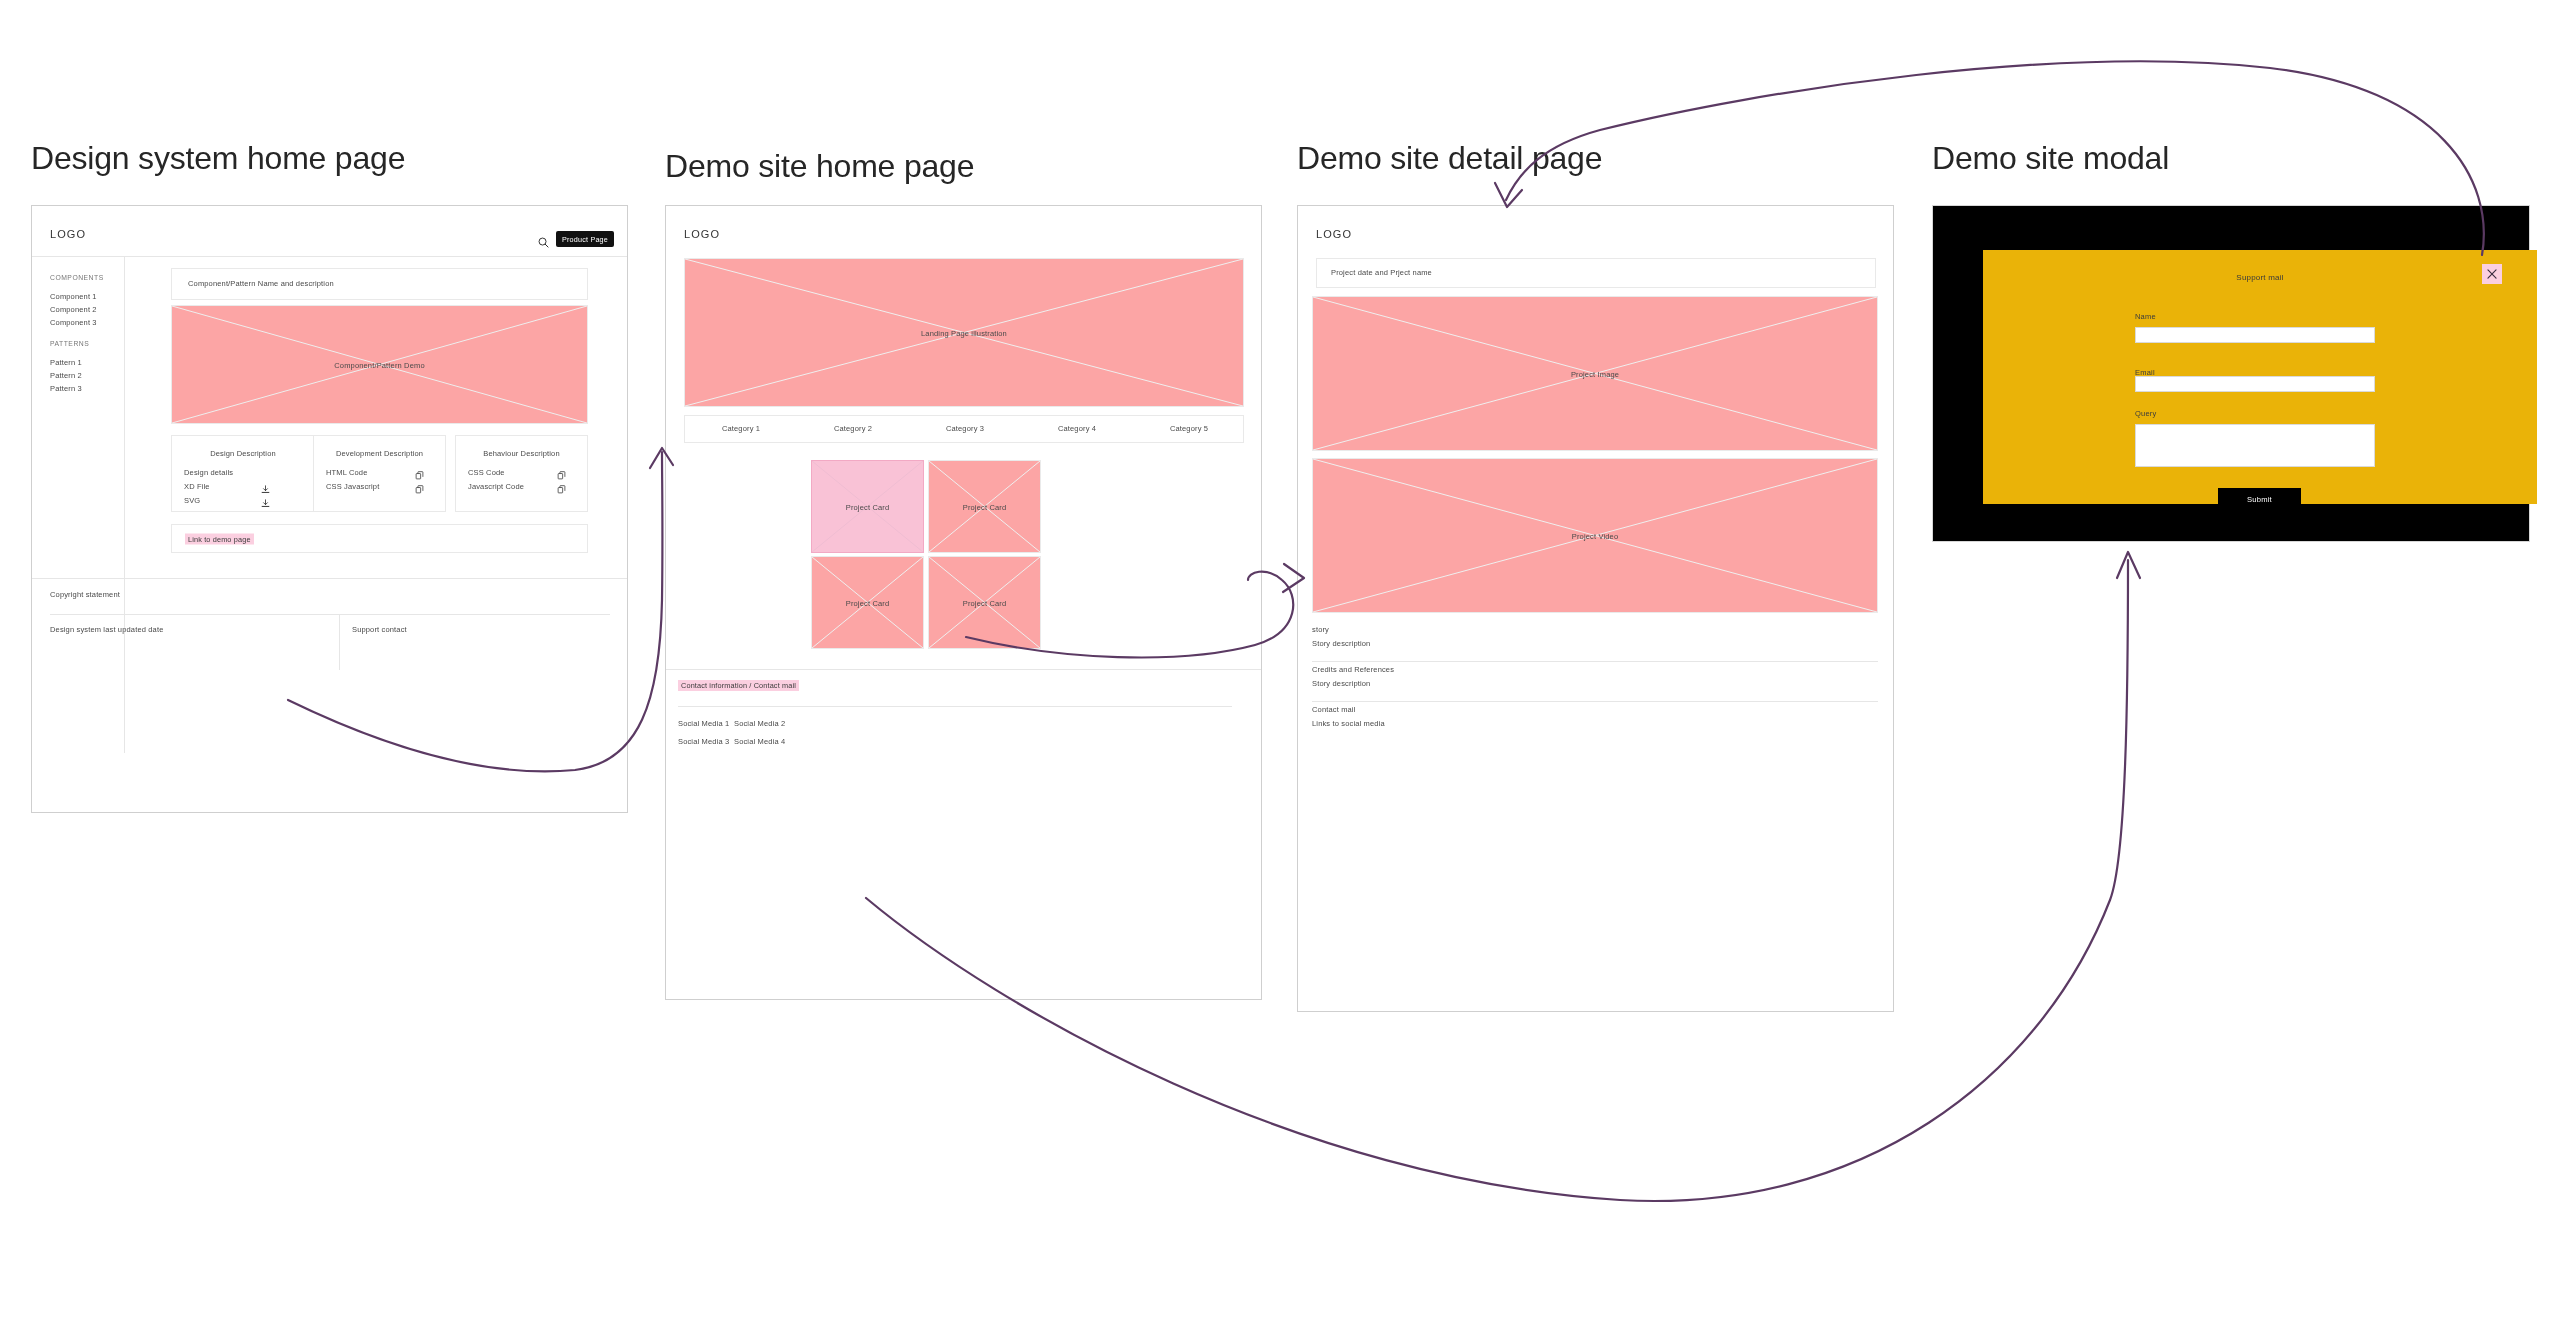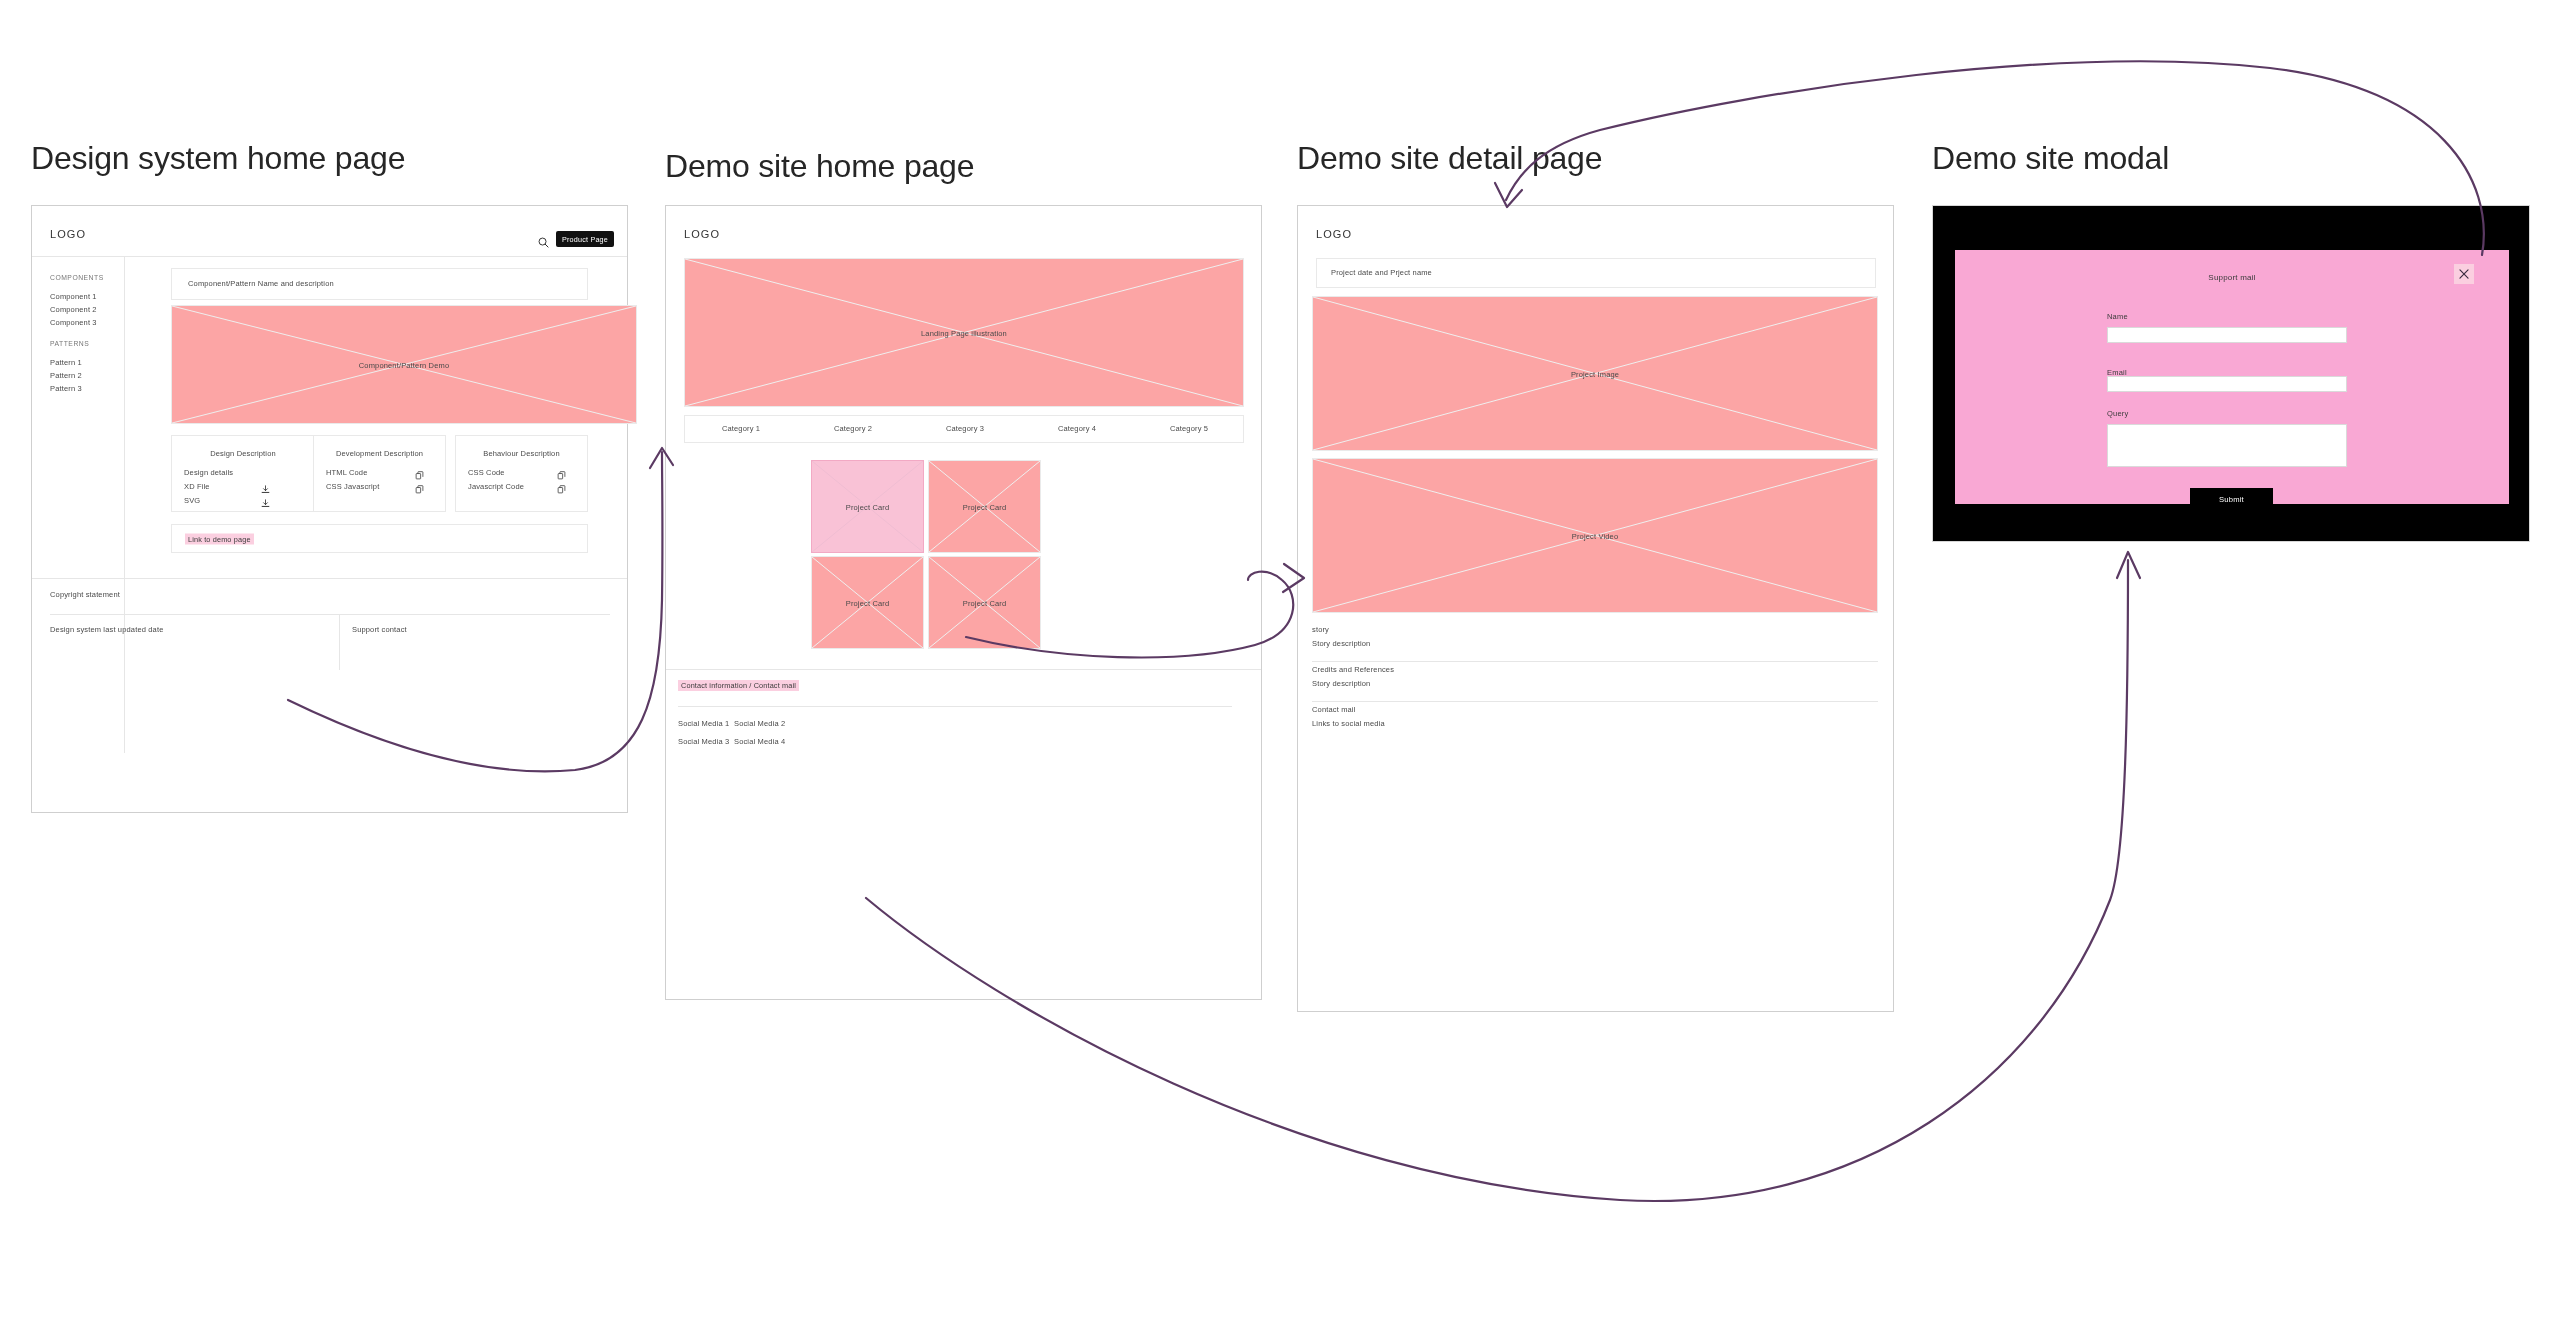--- a/index.html
+++ b/index.html
@@ -92,21 +92,22 @@
 
   
   .modal-outer {
     position: absolute;
     background: #000;
     border: 1px solid #d6d6d6;
     box-sizing: border-box;
   }
   .modal-inner {
     position: absolute;
-    background: #f9a8d4;
+    background: #eab308;
+    margin-left: 28px;
   }
   .modal-title {
     position: absolute; text-align: center;
     font-size: 8px; color: #3a3a3a; letter-spacing:.2px;
   }
   .field-label { position: absolute; font-size: 7.5px; color:#3c3c3c; letter-spacing:.2px; }
   .field-input { position: absolute; border: 1px solid #dadada; background:#fff; box-sizing:border-box; }
   .submit-btn {
     position:absolute; background:#000; color:#fff;
     font-size: 7.6px; letter-spacing:.2px;
@@ -157,21 +158,21 @@
 
     <div class="wf-text-sm" style="position:absolute; left:18px; top:134px; color:#777; letter-spacing:.5px;">PATTERNS</div>
     <div class="wf-text" style="position:absolute; left:18px; top:151px;">Pattern 1</div>
     <div class="wf-text" style="position:absolute; left:18px; top:164px;">Pattern 2</div>
     <div class="wf-text" style="position:absolute; left:18px; top:177px;">Pattern 3</div>
 
     <div class="box" style="left:139px; top:62px; width:417px; height:32px;">
       <div class="wf-text" style="position:absolute; left:16px; top:50%; transform:translateY(-50%);">Component/Pattern Name and description</div>
     </div>
 
-    <div class="ph" style="left:139px; top:99px; width:466px; height:119px;">
+    <div class="ph" style="left:139px; top:99px; width:417px; height:119px;">
       <svg viewBox="0 0 417 119" preserveAspectRatio="none">
         <line x1="0" y1="0" x2="417" y2="119" stroke="#eeeeee" stroke-width="1" vector-effect="non-scaling-stroke"></line>
         <line x1="417" y1="0" x2="0" y2="119" stroke="#eeeeee" stroke-width="1" vector-effect="non-scaling-stroke"></line>
       </svg>
       <div class="lbl">Component/Pattern Demo</div>
     </div>
 
     <div class="box" style="left:139px; top:229px; width:144px; height:77px;">
       <div class="wf-text" style="position:absolute; left:0; right:0; top:12px; text-align:center;">Design Description</div>
       <div class="wf-text" style="position:absolute; left:12px; top:31px;">Design details</div>

